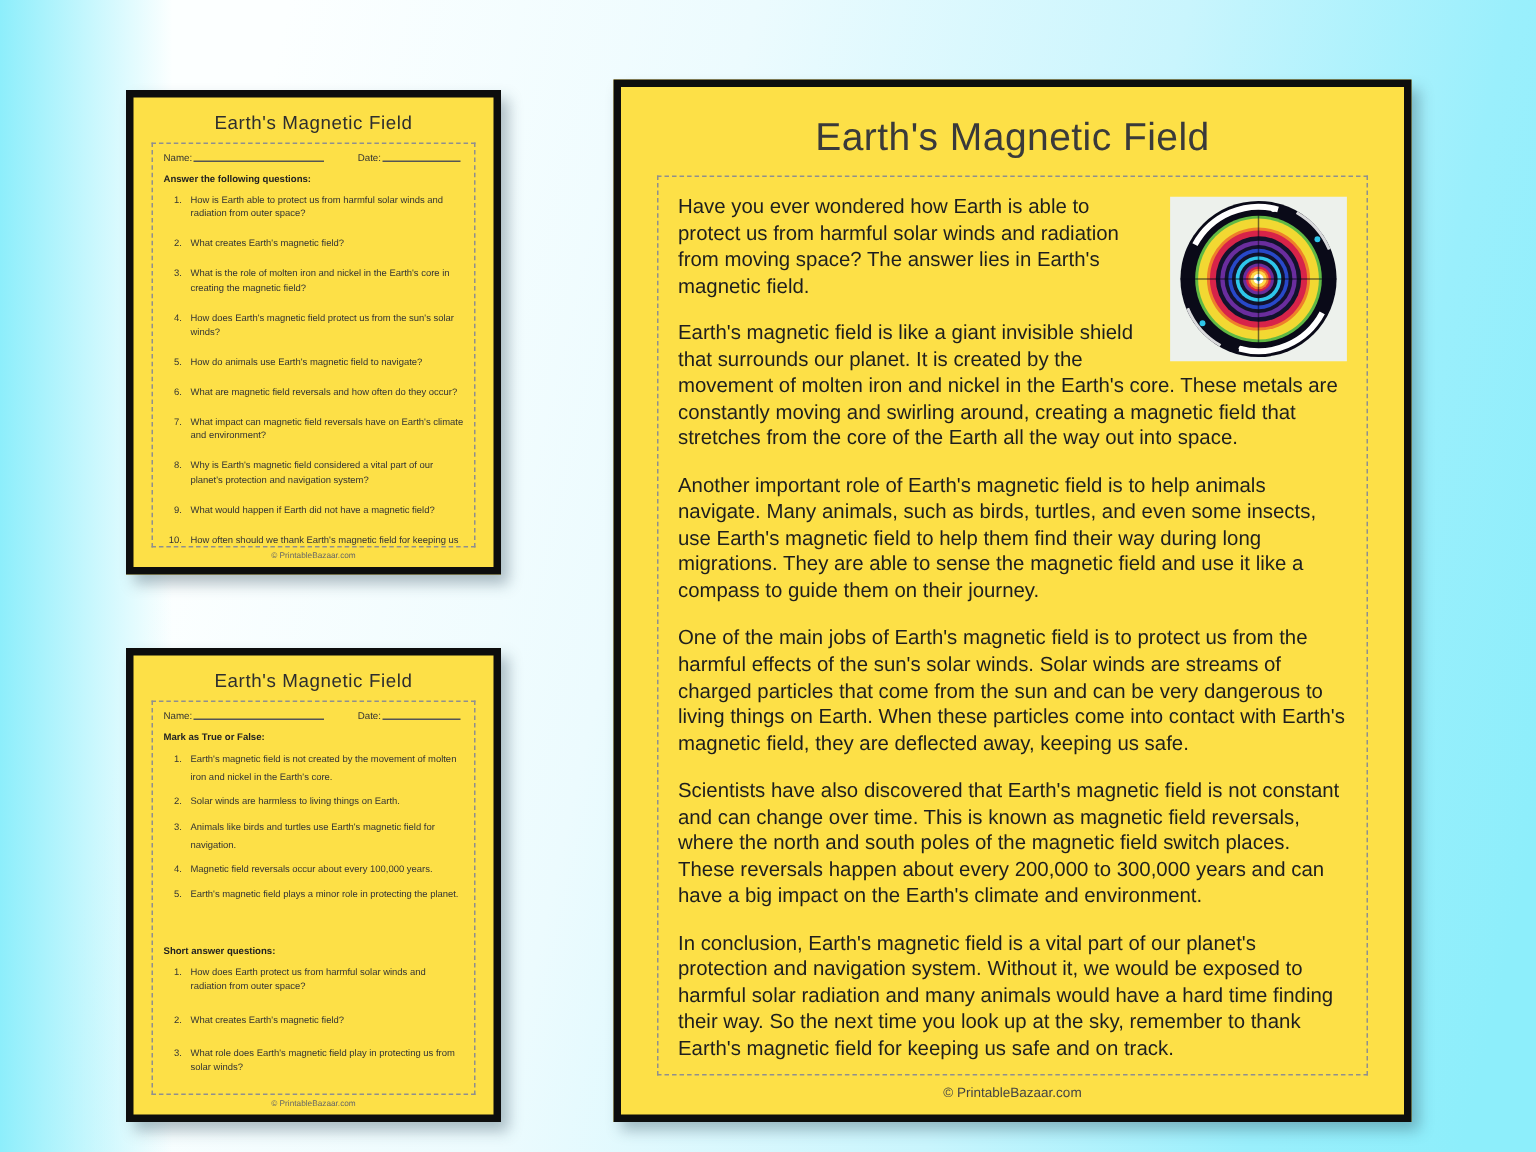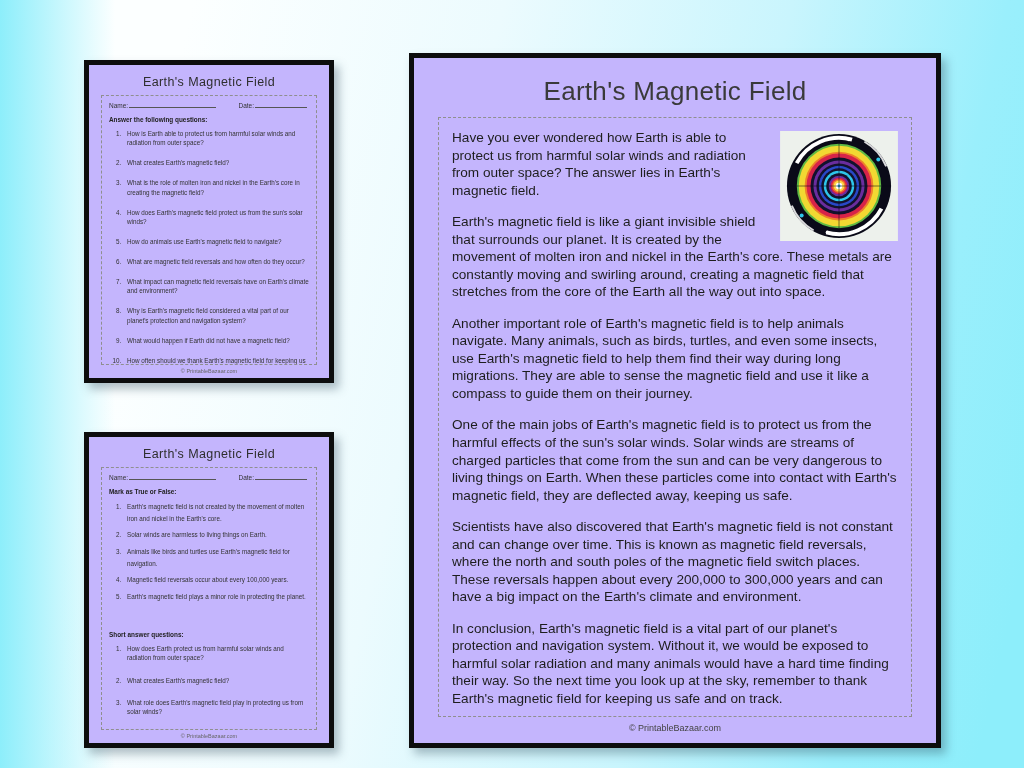--- a/index.html
+++ b/index.html
@@ -8,21 +8,21 @@
     font-family: "Liberation Sans", sans-serif;
     background:
       linear-gradient(90deg, #8deefb 0px, rgba(255,255,255,0) 115px),
       linear-gradient(103deg, #fcffff 16%, #ecfbfe 42%, #c9f5fd 66%, #9aeffc 84%, #8deefb 96%);
     position: relative;
     color: #222;
   }
 
   .page {
     position: absolute;
-    background: #c4b5fd;
+    background: #fde047;
     border: 5px solid #0d0d0d;
     box-shadow: 5px 6px 9px rgba(40, 70, 85, 0.35);
     overflow: hidden;
   }
 
   
   .ws { width: 250px; }
   #worksheet1 { left: 84px; top: 60px;  height: 323px; }
   #worksheet2 { left: 84px; top: 432px; height: 316px; }
 
@@ -202,21 +202,21 @@
             <line x1="0" y1="-53" x2="0" y2="53" stroke="rgba(10,10,24,0.55)" stroke-width="1"></line>
             <circle r="49" fill="none" stroke="#ffffff" stroke-width="4" stroke-dasharray="66 88" transform="rotate(28)"></circle>
             <circle r="52" fill="none" stroke="rgba(255,255,255,0.85)" stroke-width="2" stroke-dasharray="34 129" transform="rotate(120)"></circle>
             <circle cx="-38" cy="30" r="2" fill="#2ec6ea"></circle>
             <circle cx="40" cy="-27" r="2" fill="#2ec6ea"></circle>
             <circle cx="10" cy="-47" r="1.5" fill="#ffffff"></circle>
             <circle cx="-12" cy="47" r="1.5" fill="#ffffff"></circle>
           </g>
         </svg>
       </div>
-      <p>Have you ever wondered how Earth is able to protect us from harmful solar winds and radiation from outer space? The answer lies in Earth's magnetic field.</p>
+      <p>Have you ever wondered how Earth is able to protect us from harmful solar winds and radiation from moving space? The answer lies in Earth's magnetic field.</p>
       <p>Earth's magnetic field is like a giant invisible shield that surrounds our planet. It is created by the movement of molten iron and nickel in the Earth's core. These metals are constantly moving and swirling around, creating a magnetic field that stretches from the core of the Earth all the way out into space.</p>
       <p>Another important role of Earth's magnetic field is to help animals navigate. Many animals, such as birds, turtles, and even some insects, use Earth's magnetic field to help them find their way during long migrations. They are able to sense the magnetic field and use it like a compass to guide them on their journey.</p>
       <p>One of the main jobs of Earth's magnetic field is to protect us from the harmful effects of the sun's solar winds. Solar winds are streams of charged particles that come from the sun and can be very dangerous to living things on Earth. When these particles come into contact with Earth's magnetic field, they are deflected away, keeping us safe.</p>
       <p>Scientists have also discovered that Earth's magnetic field is not constant and can change over time. This is known as magnetic field reversals, where the north and south poles of the magnetic field switch places. These reversals happen about every 200,000 to 300,000 years and can have a big impact on the Earth's climate and environment.</p>
       <p>In conclusion, Earth's magnetic field is a vital part of our planet's protection and navigation system. Without it, we would be exposed to harmful solar radiation and many animals would have a hard time finding their way. So the next time you look up at the sky, remember to thank Earth's magnetic field for keeping us safe and on track.</p>
     </div>
     <div class="pp-footer">© PrintableBazaar.com</div>
   </div>
 </div>
 

